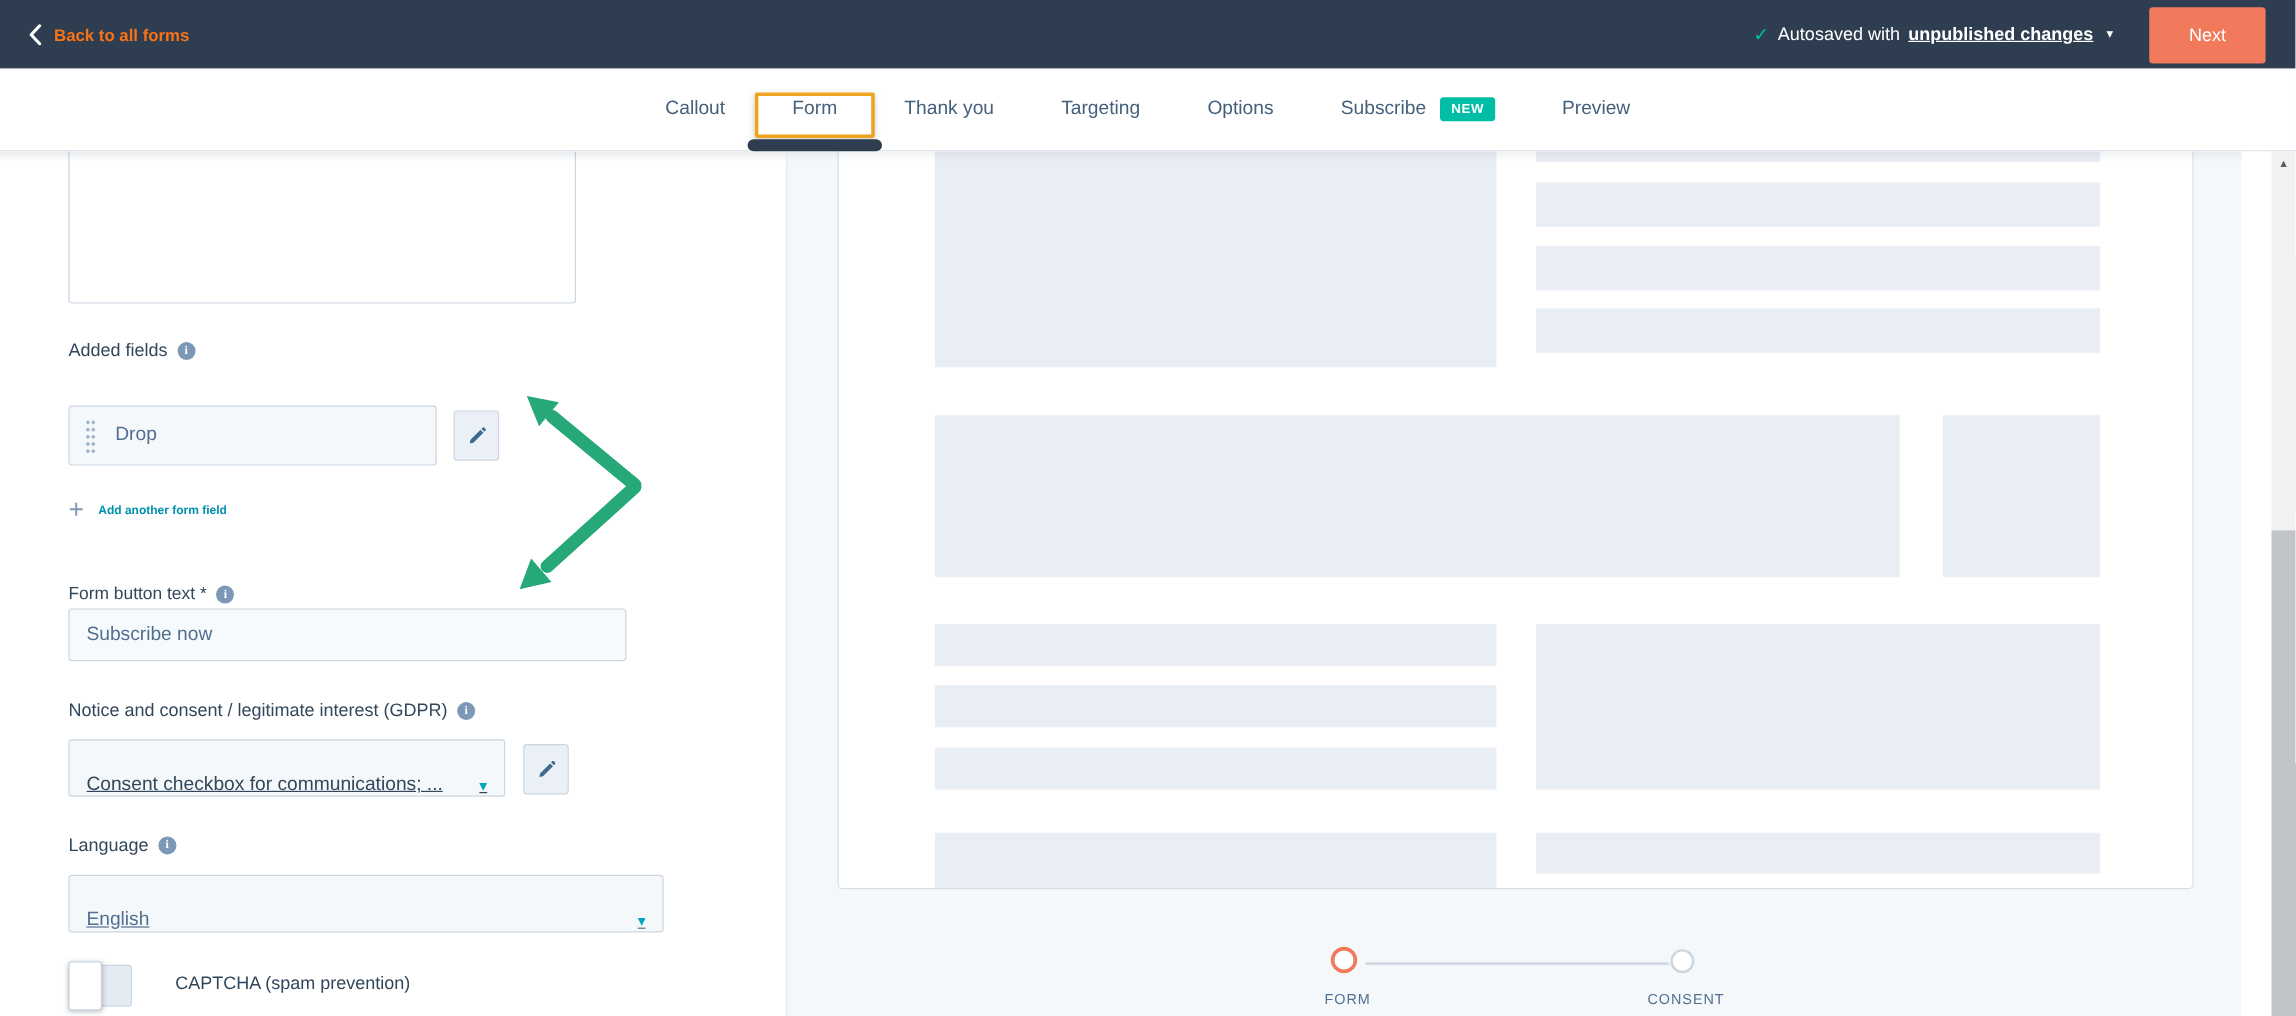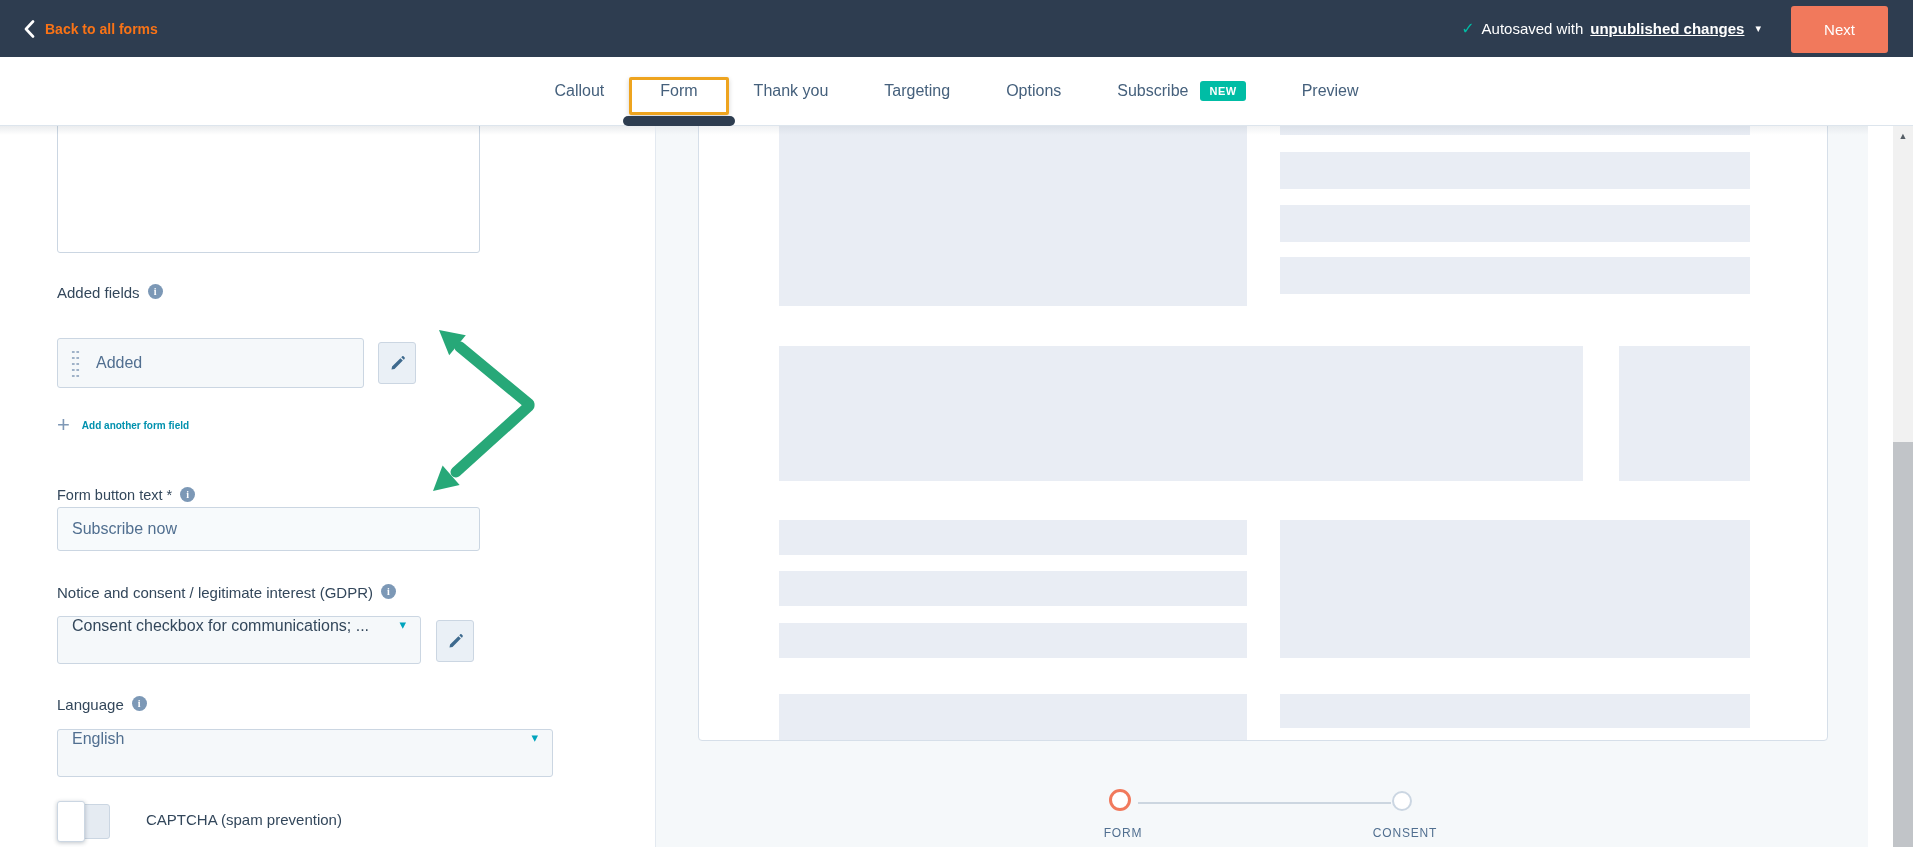--- a/index.html
+++ b/index.html
@@ -35,38 +35,38 @@
   .badge{background:var(--teal-badge);color:#fff;font-size:11px;font-weight:bold;letter-spacing:.5px;
      border-radius:3px;padding:4px 9px;margin-left:12px;}
 
   
   .main{position:absolute;left:0;top:126px;width:1913px;height:721px;background:#fff;display:flex;}
 
   
   .left-panel{position:relative;width:655px;height:721px;background:#fff;overflow:hidden;flex:none;}
   .left-panel::before{content:"";position:absolute;top:0;left:0;right:0;height:9px;
      background:linear-gradient(rgba(51,71,91,.10),rgba(51,71,91,0));z-index:6;pointer-events:none;}
-  .lbl{position:absolute;font-size:15px;color:var(--label);display:flex;align-items:flex-start;gap:8px;}
+  .lbl{position:absolute;font-size:15px;color:var(--label);display:flex;align-items:center;gap:8px;}
   .info{width:15px;height:15px;border-radius:50%;background:#7c98b6;color:#fff;font-size:10px;font-weight:bold;
      display:inline-flex;align-items:center;justify-content:center;font-family:"Liberation Serif","DejaVu Serif",serif;cursor:pointer;flex:none;}
   .textarea{position:absolute;left:57px;top:-12px;width:423px;height:139px;border:1px solid var(--border);
      border-radius:3px;background:#fff;resize:none;font-family:inherit;font-size:15px;color:var(--label);padding:10px;outline:none;}
   .field-box{position:absolute;background:var(--pane-bg);border:1px solid var(--border);border-radius:3px;
      display:flex;align-items:center;font-size:16px;color:var(--muted);cursor:pointer;}
   .drag-dots{width:9px;height:29px;margin:0 16px 0 13px;
      background-image:radial-gradient(circle,#9fb2c8 1.4px,rgba(0,0,0,0) 1.5px);background-size:4.5px 6px;flex:none;}
   .pencil-btn{position:absolute;width:38px;height:42px;background:#eaf0f6;border:1px solid var(--border);
      border-radius:3px;display:flex;align-items:center;justify-content:center;cursor:pointer;}
   .add-link{position:absolute;left:57px;top:288px;display:flex;align-items:center;gap:12px;cursor:pointer;}
   .plus{color:#7f98b6;font-size:22px;font-weight:normal;line-height:1;}
   .add-link-text{color:var(--teal-link);font-size:10px;font-weight:bold;}
-  .text-input{position:absolute;left:57px;width:423px;height:44px;background:#f7fafc;border:1px solid var(--border);
+  .text-input{position:absolute;left:57px;width:465px;height:44px;background:#f7fafc;border:1px solid var(--border);
      border-radius:3px;font-family:inherit;font-size:16px;color:var(--muted);padding:0 14px;outline:none;}
   .select{position:absolute;background:var(--pane-bg);border:1px solid var(--border);border-radius:3px;
-     display:flex;align-items:flex-start;font-size:16px;color:var(--muted);padding:0 14px;cursor:pointer;}
+     display:flex;align-items:flex-end;font-size:16px;color:var(--muted);padding:0 14px;cursor:pointer;text-decoration:underline;}
   .select .caret{margin-left:auto;color:#00a4bd;font-size:13px;}
   .toggle{position:absolute;left:57px;top:675px;width:53px;height:41px;cursor:pointer;}
   .toggle-track{position:absolute;left:0;right:0;top:3px;bottom:3px;background:#e5ebf2;border:1px solid var(--border);border-radius:3px;}
   .toggle-knob{position:absolute;left:0;top:0;width:28px;height:41px;background:#fff;border:1px solid var(--border);
      border-radius:3px;box-shadow:0 1px 4px rgba(45,62,80,.3);}
   .captcha-lbl{position:absolute;left:146px;top:685px;font-size:15px;color:var(--label);}
   .arrows{position:absolute;left:420px;top:190px;z-index:7;pointer-events:none;}
 
   
   .preview-pane{position:relative;width:1213px;height:721px;background:var(--pane-bg);overflow:hidden;flex:none;border-left:1px solid #e3e9f0;}
@@ -149,21 +149,21 @@
 
     <textarea class="textarea" style=""></textarea>
 
     <div class="lbl" style="left:57px;top:158px;">
       <span>Added fields</span>
       <span class="info">i</span>
     </div>
 
     <div class="field-box" style="left:57px;top:212px;width:307px;height:50px;">
       <span class="drag-dots"></span>
-      <span>Added</span>
+      <span>Drop</span>
     </div>
     <div class="pencil-btn" style="left:378px;top:216px;">
       <svg class="pencil-glyph" width="15" height="15" viewBox="0 0 16 16">
         <path fill="#3e6a8e" d="M11.1 2.3l2.6 2.6-8.9 8.9-3.2.6.6-3.2zM12 1.4l.9-.9c.5-.5 1.2-.5 1.7 0l.9.9c.5.5.5 1.2 0 1.7l-.9.9z"></path>
       </svg>
     </div>
 
     <div class="add-link">
       <span class="plus">+</span>
       <span class="add-link-text">Add another form field</span>

